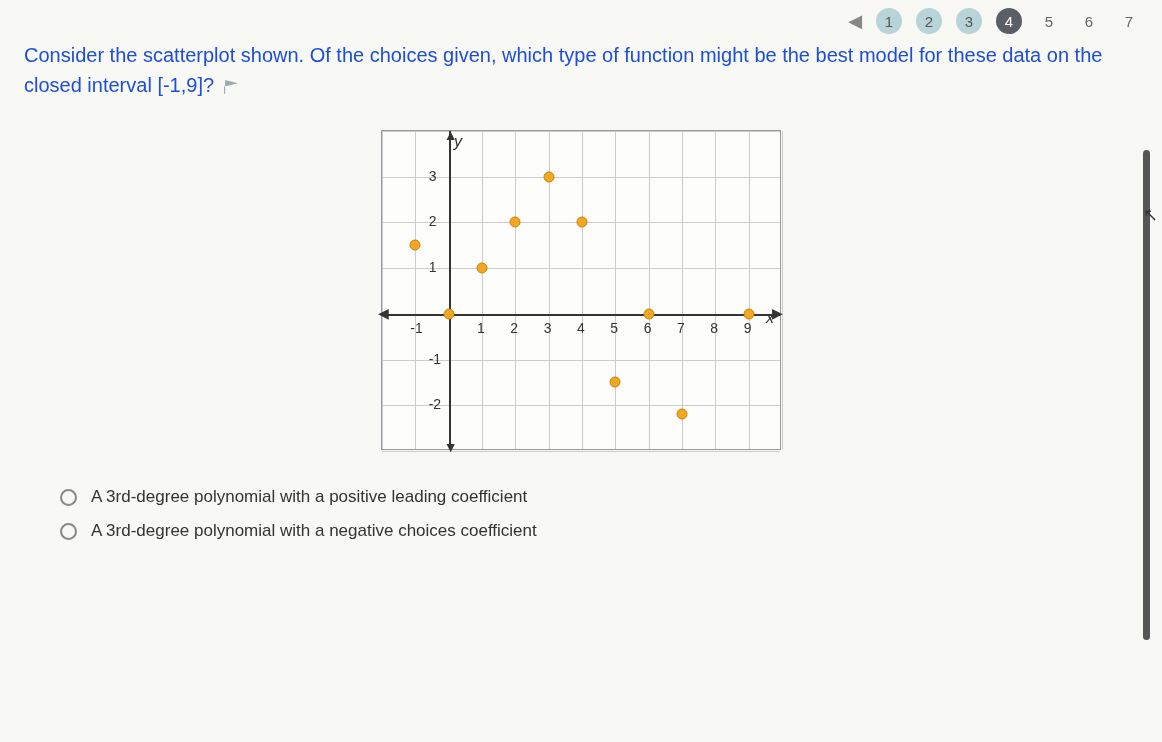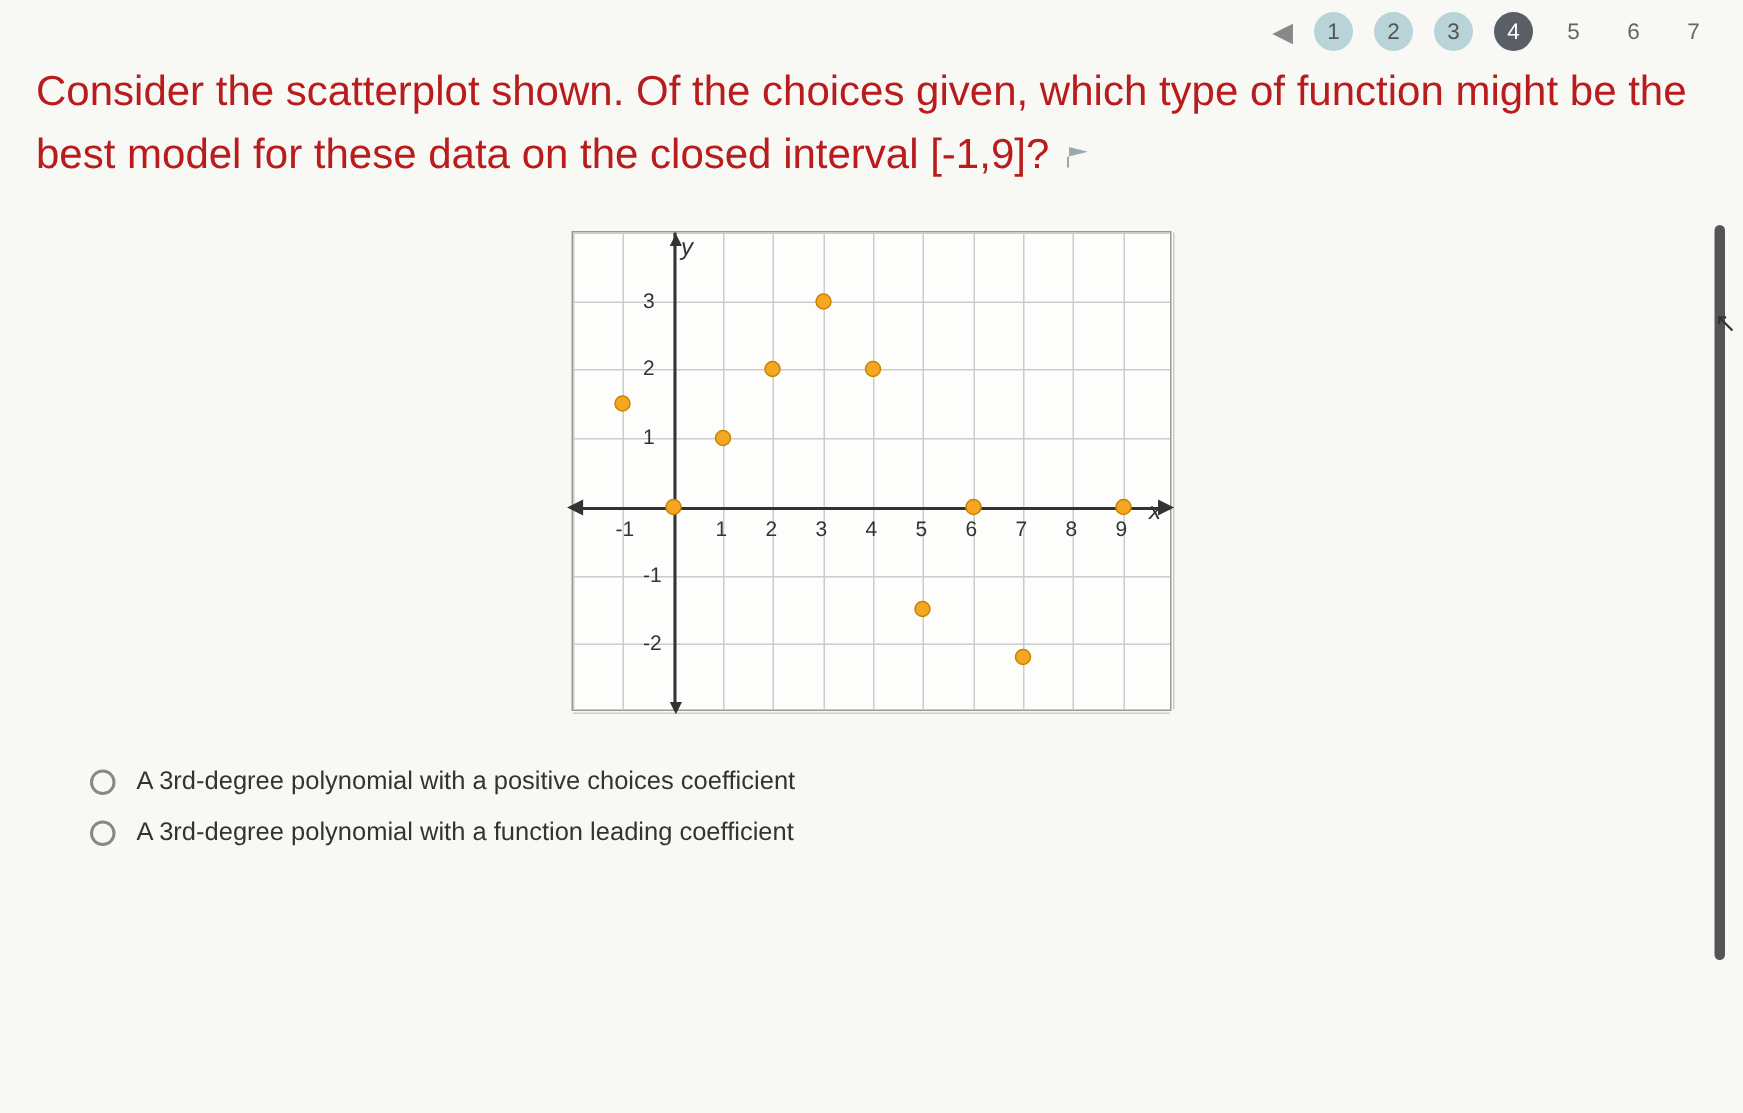--- a/index.html
+++ b/index.html
@@ -32,22 +32,22 @@
   align-items: center;
   justify-content: center;
   font-size: 15px;
   cursor: pointer;
 }
 .page-num.done { background: #b8d4d8; color: #555; }
 .page-num.current { background: #5a5e66; color: #fff; }
 .page-num.future { color: #666; }
 .question {
   padding: 40px 24px 10px 24px;
-  font-size: 28px;
-  color: #b91c1c;
+  font-size: 20px;
+  color: #1d4ed8;
   line-height: 1.5;
 }
 .flag {
   display: inline-block;
   vertical-align: middle;
   width: 14px;
   height: 14px;
   background: #9aa;
   clip-path: polygon(0 0, 100% 25%, 0 50%, 0 100%, 10% 100%, 10% 0);
   margin-left: 4px;
@@ -211,22 +211,22 @@
       <div class="point" style="left: 233.333px; top: 251.429px;"></div>
       <div class="point" style="left: 266.667px; top: 182.857px;"></div>
       <div class="point" style="left: 300px; top: 283.429px;"></div>
       <div class="point" style="left: 366.667px; top: 182.857px;"></div>
     </div>
 </div>
 
 <div class="choices">
   <div class="choice">
     <div class="radio"></div>
-    <span>A 3rd-degree polynomial with a positive choices coefficient</span>
+    <span>A 3rd-degree polynomial with a positive leading coefficient</span>
   </div>
   <div class="choice">
     <div class="radio"></div>
-    <span>A 3rd-degree polynomial with a function leading coefficient</span>
+    <span>A 3rd-degree polynomial with a negative choices coefficient</span>
   </div>
 </div>
 
 <div class="scrollbar"></div>
 <div class="cursor-icon">↖</div>
 
 </body></html>

